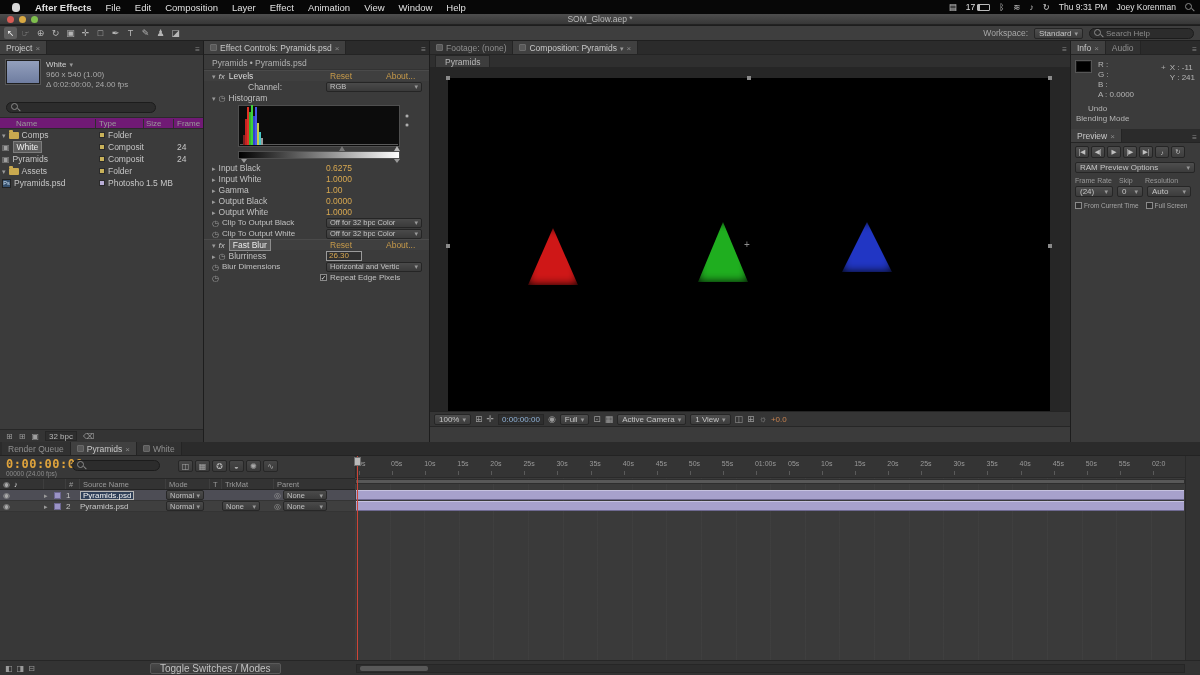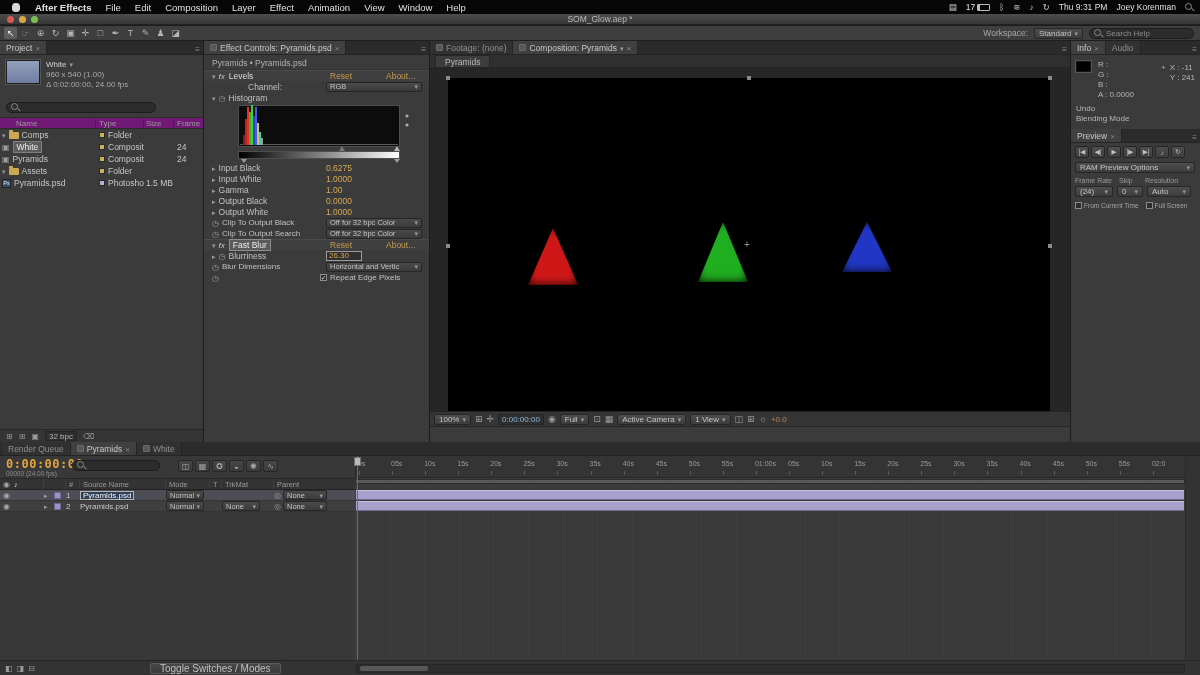--- a/index.html
+++ b/index.html
@@ -146,21 +146,21 @@
   .tbox{display:flex;align-items:center;gap:2px;border:1px solid #262626;background:#2e2e2e;height:11px;padding:0 3px}
   .tcv{color:#8fb2d8}
   .expo{color:#c8824f}
 
   
   .info-body{position:relative;height:74px;font-size:8px;color:#b5b5b5;line-height:10px;padding:5px 5px 0 5px}
   .swatch{position:absolute;left:5px;top:6px;width:15px;height:11px;background:#000;border:1px solid #151515;outline:1px solid #565656}
   .chan{margin-left:22px}
   .xy{position:absolute;right:5px;top:8px;display:flex;gap:4px}
   .xyl{line-height:10px}
-  .undo{margin-left:0;margin-top:4px}
+  .undo{margin-left:12px;margin-top:4px}
   .trans{display:flex;gap:2px;padding:3px 4px;align-items:center}
   .tbtn{min-width:14px;height:12px;background:linear-gradient(#4e4e4e,#3e3e3e);border:1px solid #252525;border-radius:2px;color:#c0c0c0;font-size:6.5px;display:flex;align-items:center;justify-content:center;padding:0 2px}
   .b-first::before{content:"|◀"}
   .b-prev::before{content:"◀|"}
   .b-play::before{content:"▶"}
   .b-next::before{content:"|▶"}
   .b-last::before{content:"▶|"}
   .b-aud::before{content:"♪"}
   .b-loop::before{content:"↻"}
   .ramdd{margin:1px 4px;width:120px;justify-content:space-between}
@@ -472,21 +472,21 @@
     <div class="ec-row">
       <span class="sw"></span>
       <span style="font-size:8px">Clip To Output Black</span>
       <span class="ec-dd">
           <span>Off for 32 bpc Color</span>
           <span class="caret"></span>
         </span>
     </div>
     <div class="ec-row">
       <span class="sw"></span>
-      <span style="font-size:8px">Clip To Output Search</span>
+      <span style="font-size:8px">Clip To Output White</span>
       <span class="ec-dd">
           <span>Off for 32 bpc Color</span>
           <span class="caret"></span>
         </span>
     </div>
 
     <div class="ec-row ec-head">
       <span class="tw o"></span>
       <span class="fx"></span>
       <span class="efname efsel">Fast Blur</span>

